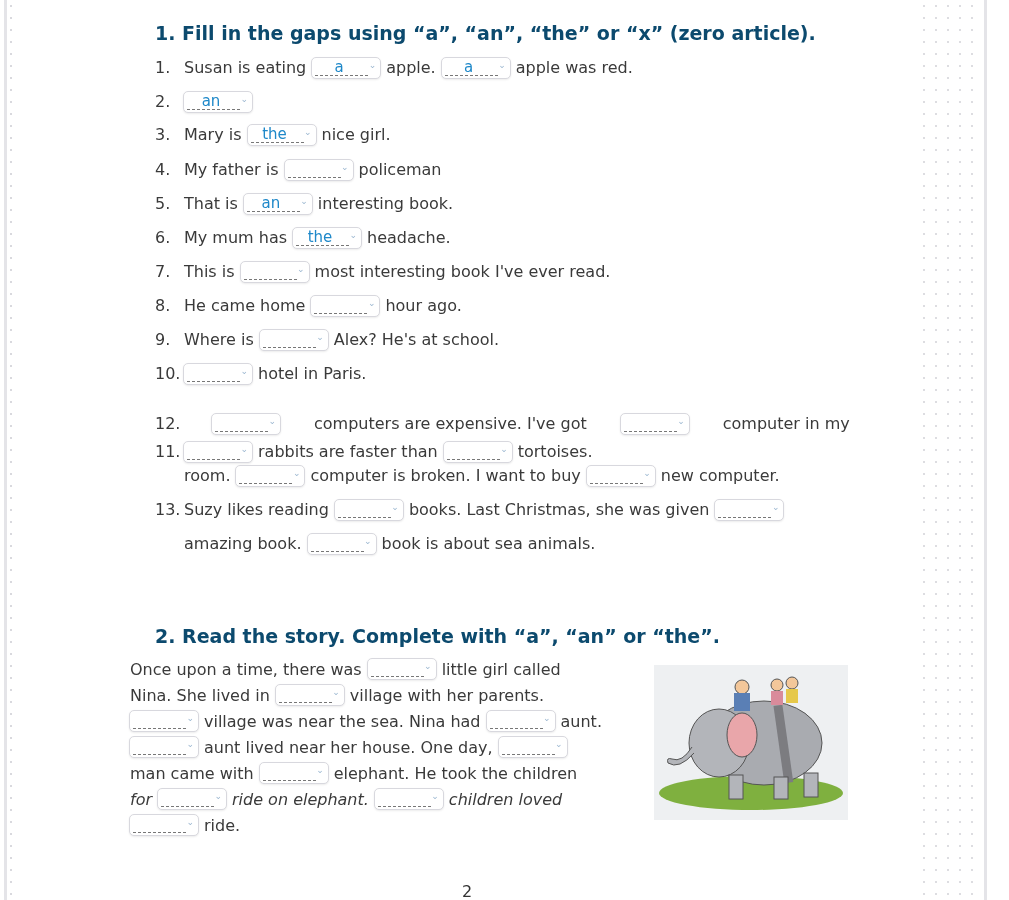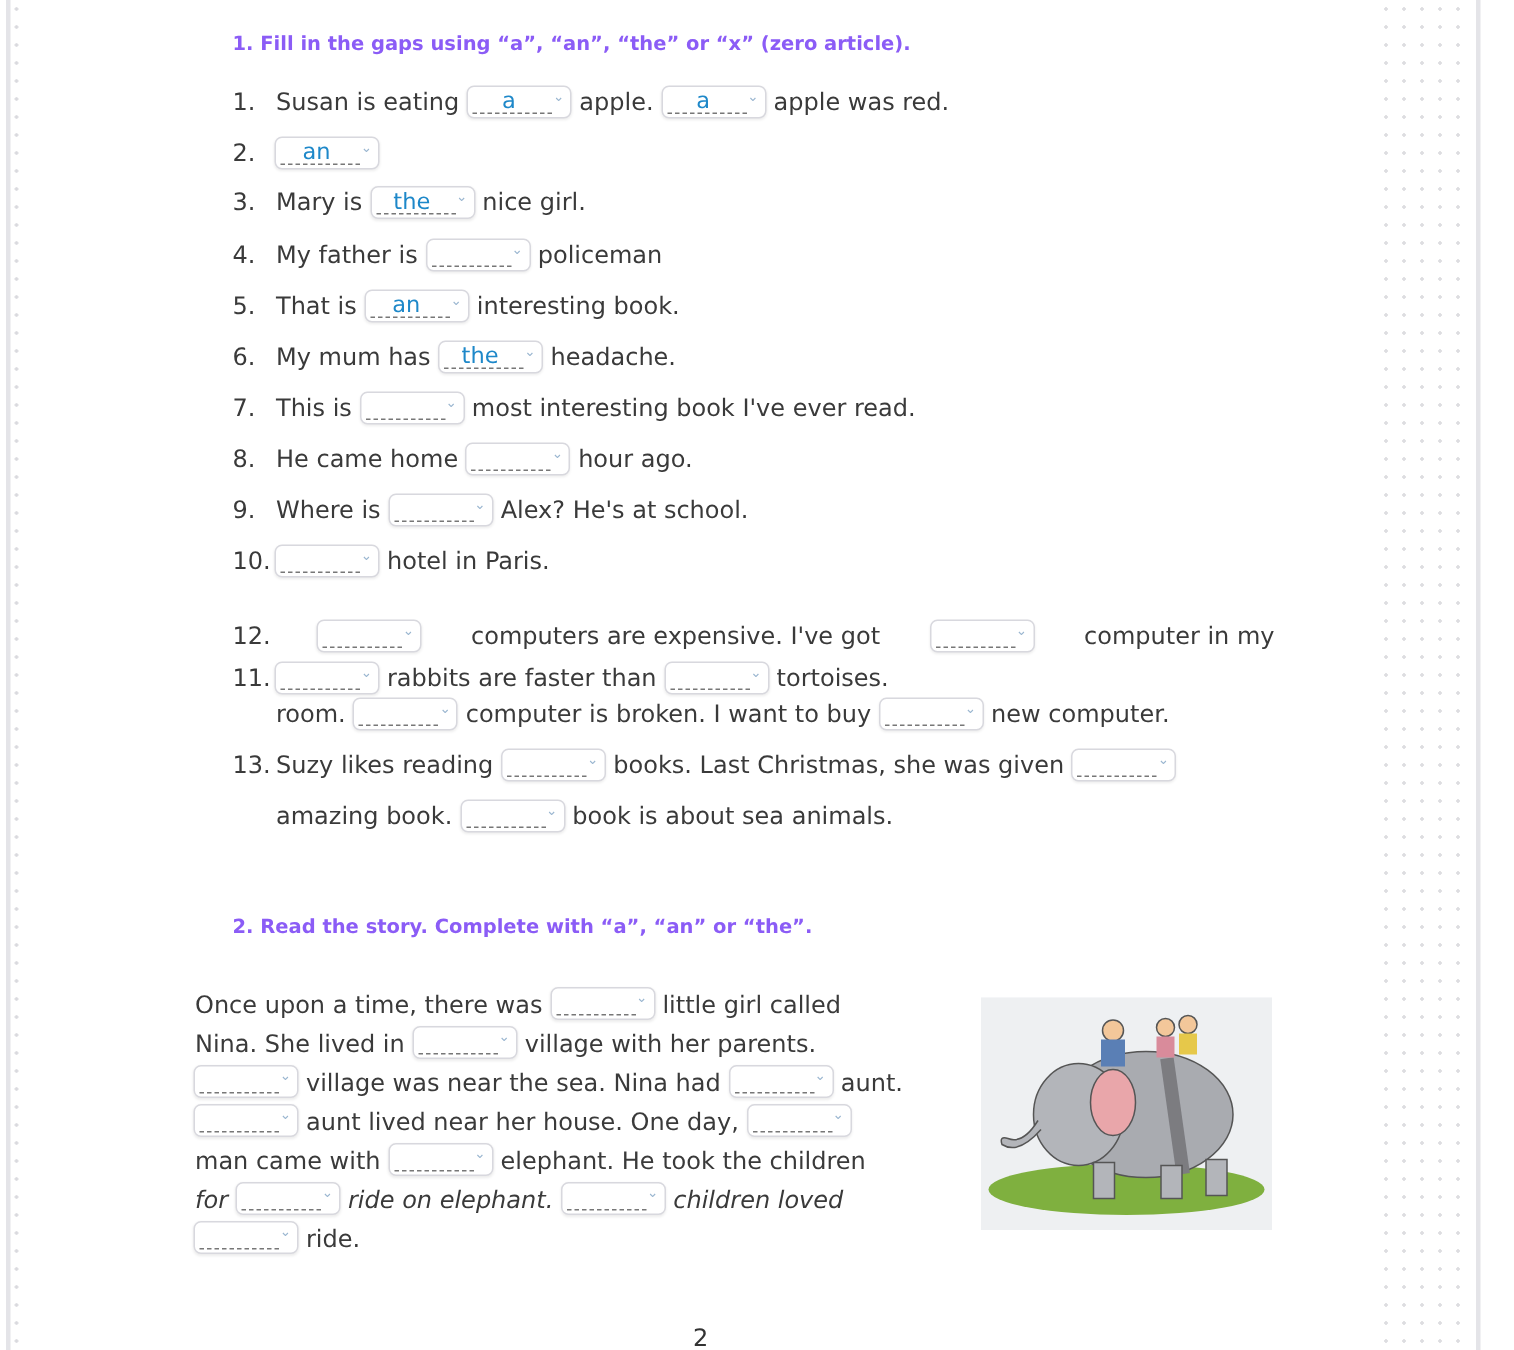--- a/index.html
+++ b/index.html
@@ -17,25 +17,25 @@
   }
   .right-border {
     position: absolute; left: 984px; top: 0; width: 3px; height: 900px; background: #e4e4e8;
   }
   .right-dots {
     position: absolute; left: 918px; top: 0; width: 64px; height: 900px;
     background-image: radial-gradient(circle, #cfcfd4 1px, transparent 1.4px);
     background-size: 12px 12px; opacity: 0.7;
   }
   .heading {
-    position: absolute; color: #8b5cf6; font-weight: bold; font-size: 13px;
+    position: absolute; color: #0c4a6e; font-weight: bold; font-size: 19px;
     font-family: "DejaVu Sans", sans-serif; white-space: nowrap;
   }
   .h1 { left: 155px; top: 22px; }
-  .h2 { left: 155px; top: 611px; text-align: right; }
+  .h2 { left: 155px; top: 625px; text-align: right; }
   .line {
     position: absolute; font-size: 16px; white-space: nowrap; line-height: 22px;
     display: flex; align-items: center;
   }
   .num { display: inline-block; }
   .txt { display: inline-block; margin: 0 3px; }
   .dd {
     display: inline-block; position: relative; width: 70px; height: 22px;
     border: 1px solid #d8d8de; border-radius: 5px; background: #fff;
     box-shadow: 0 1px 2px rgba(0,0,0,0.08); margin: 0 2px; box-sizing: border-box;

